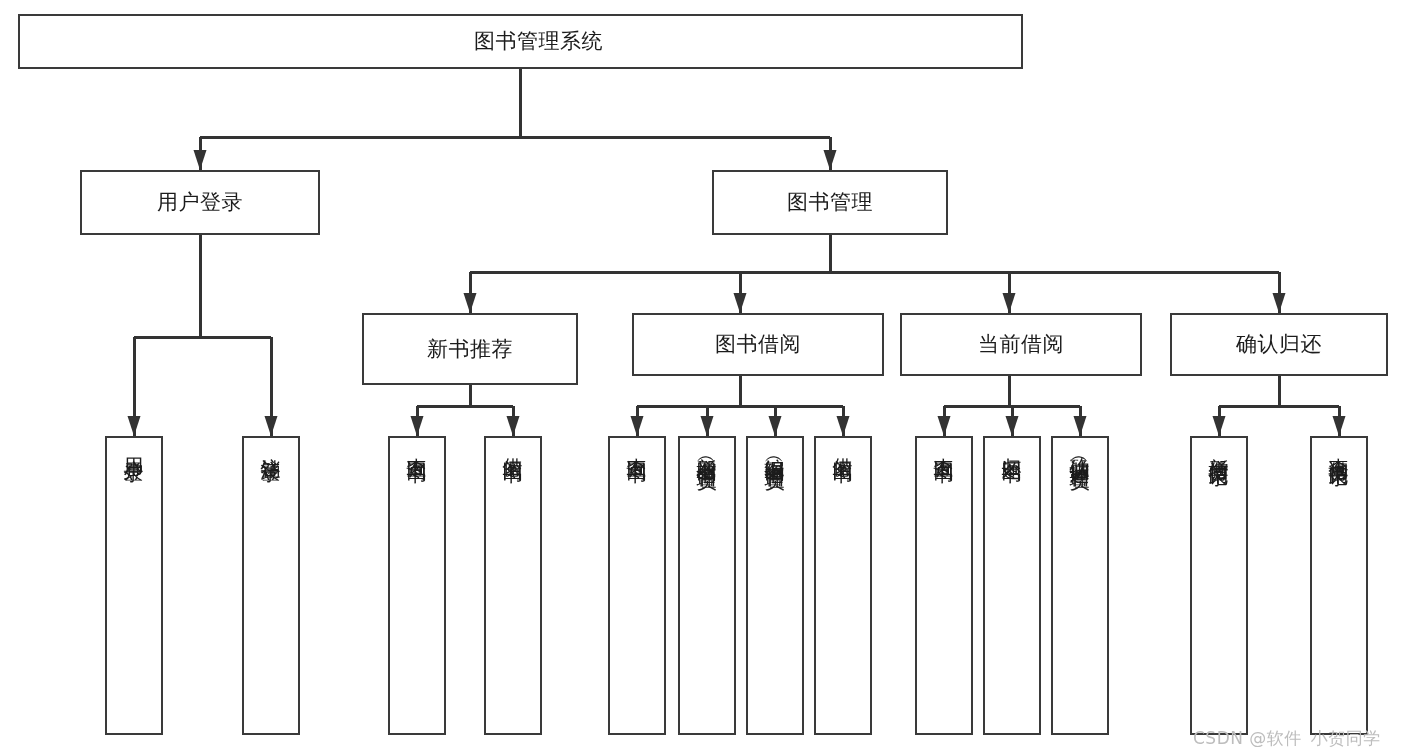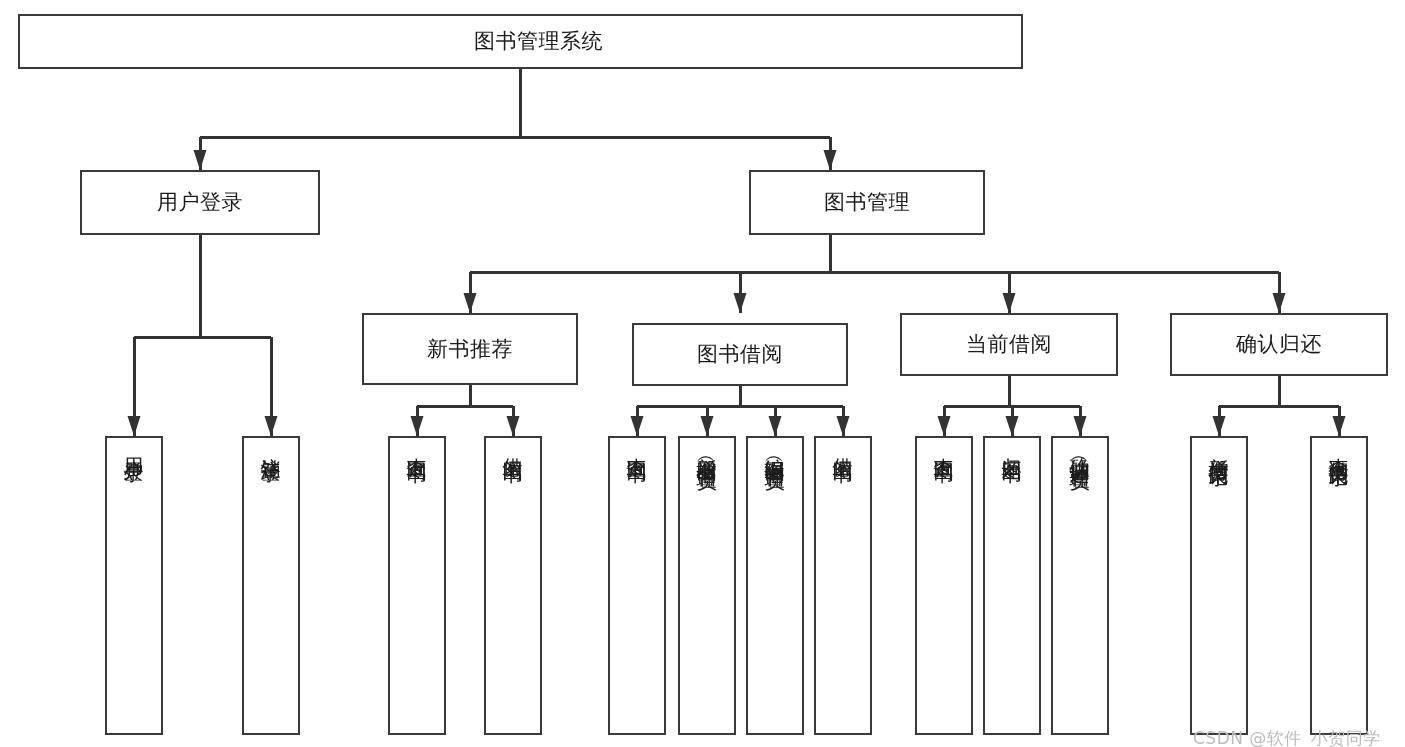--- a/index.html
+++ b/index.html
@@ -136,48 +136,48 @@
       </div>
       <div class="node-box horizontal" style="left: 80px; top: 170px; width: 240px; height: 65px;">
         <span class="node-label">用户登录</span>
       </div>
       <div class="node-box vertical" style="left: 105px; top: 436px; width: 58px; height: 299px;">
         <span class="node-label">用户登录</span>
       </div>
       <div class="node-box vertical" style="left: 242px; top: 436px; width: 58px; height: 299px;">
         <span class="node-label">注销登录</span>
       </div>
-      <div class="node-box horizontal" style="left: 712px; top: 170px; width: 236px; height: 65px; margin-left: 37px;">
+      <div class="node-box horizontal" style="left: 712px; top: 170px; width: 236px; height: 65px;">
         <span class="node-label">图书管理</span>
       </div>
       <div class="node-box horizontal" style="left: 362px; top: 313px; width: 216px; height: 72px; justify-content: center;">
         <span class="node-label">新书推荐</span>
       </div>
       <div class="node-box vertical" style="left: 388px; top: 436px; width: 58px; height: 299px;">
         <span class="node-label">查询图书</span>
       </div>
       <div class="node-box vertical" style="left: 484px; top: 436px; width: 58px; height: 299px;">
         <span class="node-label">借阅图书</span>
       </div>
-      <div class="node-box horizontal" style="left: 632px; top: 313px; width: 216px; height: 63px; margin-top: 10px;">
+      <div class="node-box horizontal" style="left: 632px; top: 313px; width: 252px; height: 63px;">
         <span class="node-label">图书借阅</span>
       </div>
       <div class="node-box vertical" style="left: 608px; top: 436px; width: 58px; height: 299px;">
         <span class="node-label">查询图书</span>
       </div>
       <div class="node-box vertical" style="left: 678px; top: 436px; width: 58px; height: 299px;">
         <span class="node-label">新增图书（管理员）</span>
       </div>
       <div class="node-box vertical" style="left: 746px; top: 436px; width: 58px; height: 299px;">
         <span class="node-label">编辑图书（管理员）</span>
       </div>
       <div class="node-box vertical" style="left: 814px; top: 436px; width: 58px; height: 299px;">
         <span class="node-label">借阅图书</span>
       </div>
-      <div class="node-box horizontal" style="left: 900px; top: 313px; width: 218px; height: 63px;">
+      <div class="node-box horizontal" style="left: 900px; top: 313px; width: 242px; height: 63px;">
         <span class="node-label">当前借阅</span>
       </div>
       <div class="node-box vertical" style="left: 915px; top: 436px; width: 58px; height: 299px;">
         <span class="node-label">查询图书</span>
       </div>
       <div class="node-box vertical" style="left: 983px; top: 436px; width: 58px; height: 299px;">
         <span class="node-label">归还图书</span>
       </div>
       <div class="node-box vertical" style="left: 1051px; top: 436px; width: 58px; height: 299px;">
         <span class="node-label">确认归还（管理员）</span>

